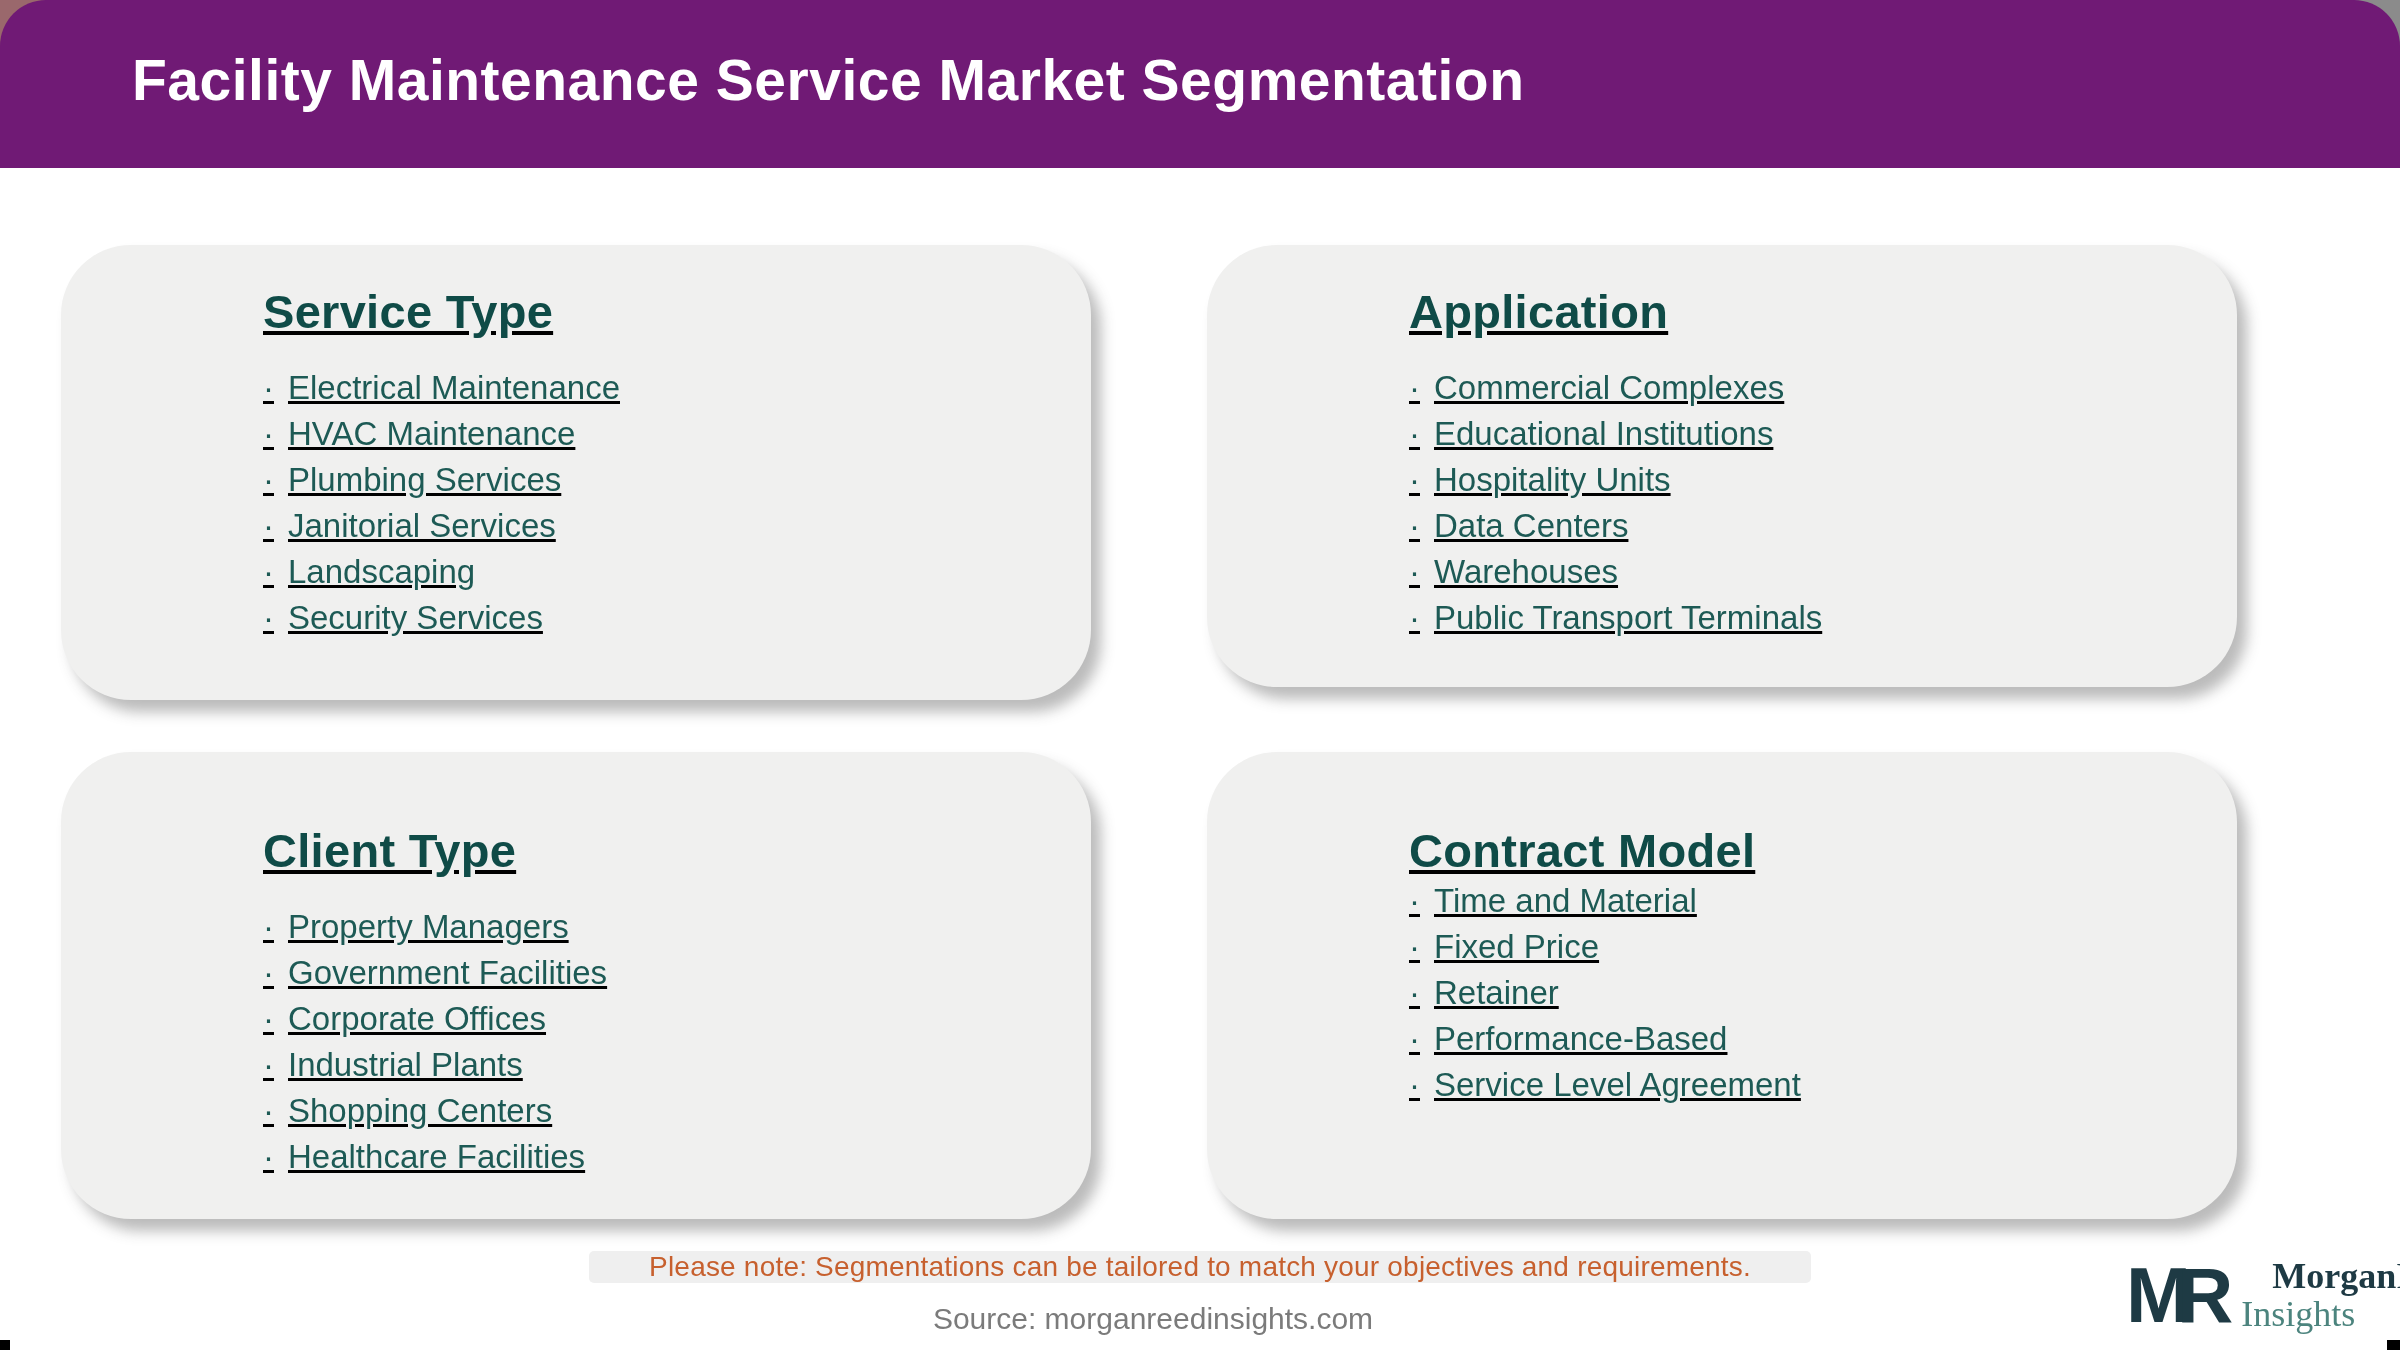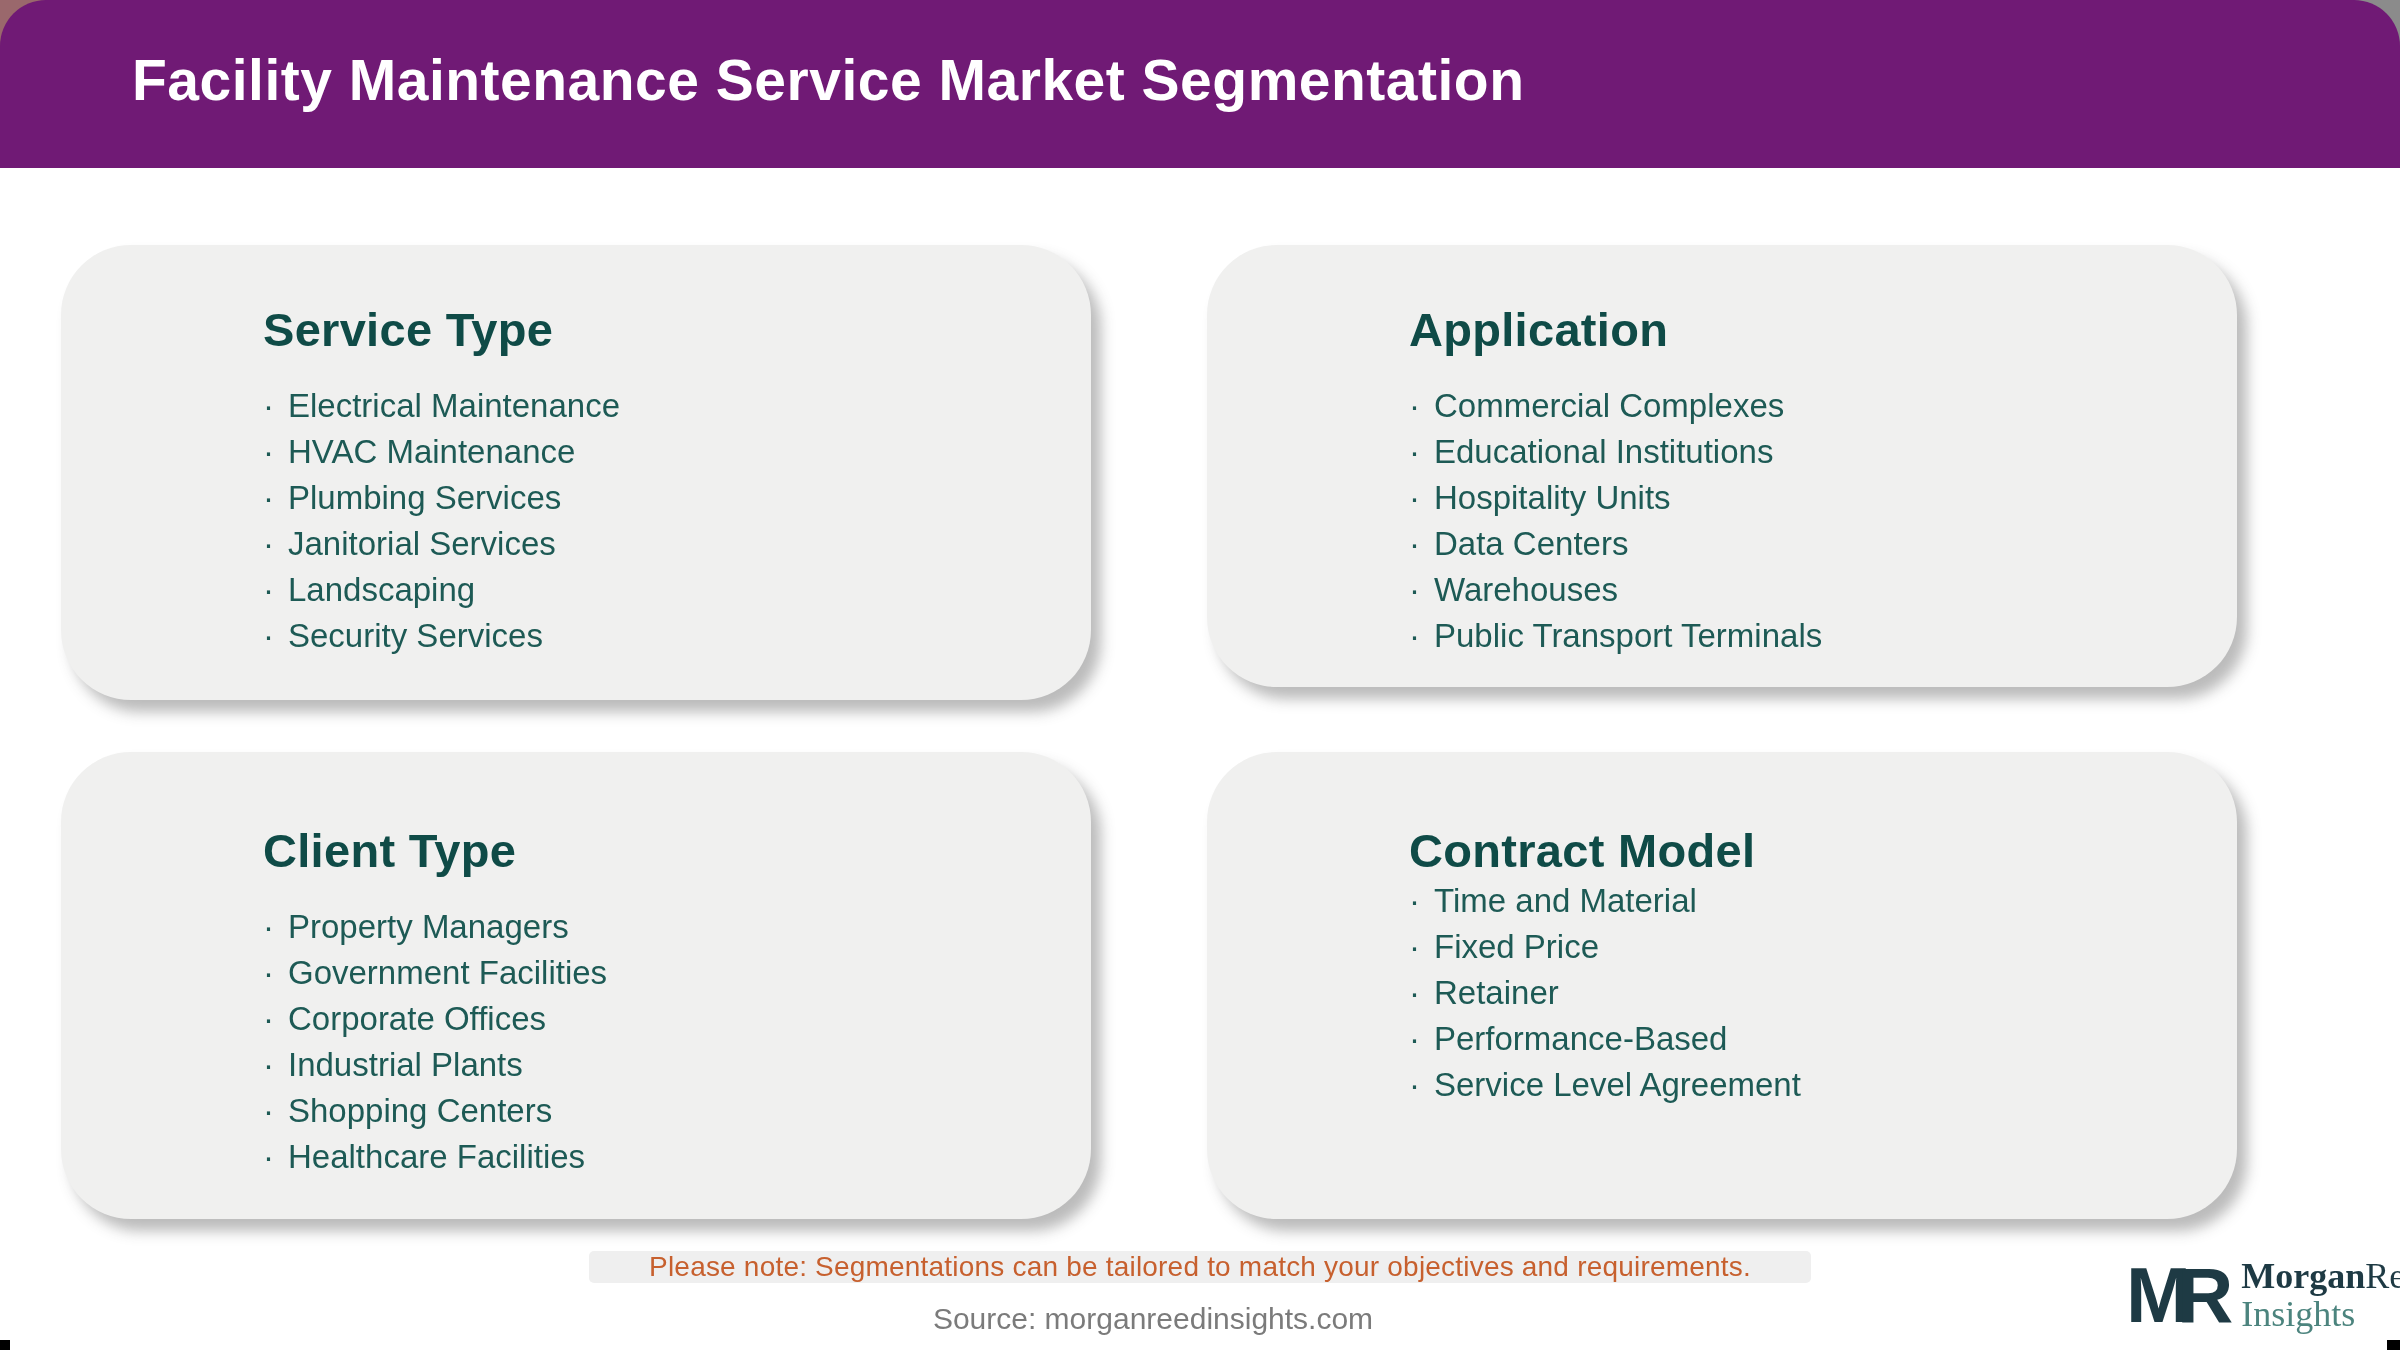--- a/index.html
+++ b/index.html
@@ -19,21 +19,21 @@
     display:flex;align-items:center;
   }
   .header h1{
     margin:0 0 8px 132px;font-size:57px;font-weight:700;color:#ffffff;
     letter-spacing:0.5px;
   }
 
   .card{
     position:absolute;width:1030px;background:#f0f0ef;border-radius:70px;
     box-shadow:10px 12px 14px rgba(60,60,60,0.35);
-    box-sizing:border-box;padding:58px 44px 0 202px;z-index:1;
+    box-sizing:border-box;padding:40px 44px 0 202px;z-index:1;text-decoration:underline;
   }
   .card h2{
     margin:0 0 26px 0;font-size:47px;line-height:1.15;font-weight:700;
     color:#0f4b47;letter-spacing:0.3px;
   }
   .card ul{list-style:none;margin:0;padding:0;}
   .card li{font-size:33px;line-height:46px;color:#1d5a55;}
   .card li::before{content:"·";margin-right:14px;}
 
   .card-service{left:61px;top:245px;height:455px;}
@@ -57,21 +57,21 @@
   .logo{
     position:absolute;left:2126px;top:1256px;z-index:1;
     display:flex;align-items:center;
   }
   .logo-mark{
     font-size:78px;font-weight:800;color:#1e3a44;letter-spacing:-14px;
     line-height:1;padding-right:22px;
   }
   .logo-text{display:flex;flex-direction:column;line-height:1.06;}
   .logo-name{font-family:"Liberation Serif","DejaVu Serif",serif;font-size:36px;color:#1e3a44;}
-  .logo-name .bold{font-weight:700;}
+  .logo-name .bold{font-weight:700;margin-left:31px;}
   .logo-tagline{font-family:"Liberation Serif","DejaVu Serif",serif;font-size:36px;color:#4c847e;}
 
   .corner-dot{position:absolute;background:#000;z-index:2;}
   .corner-dot.bl{left:0;bottom:0;width:10px;height:10px;}
   .corner-dot.br{right:0;bottom:0;width:13px;height:10px;}
 </style>
 </head>
 <body>
 
 <div class="page">

